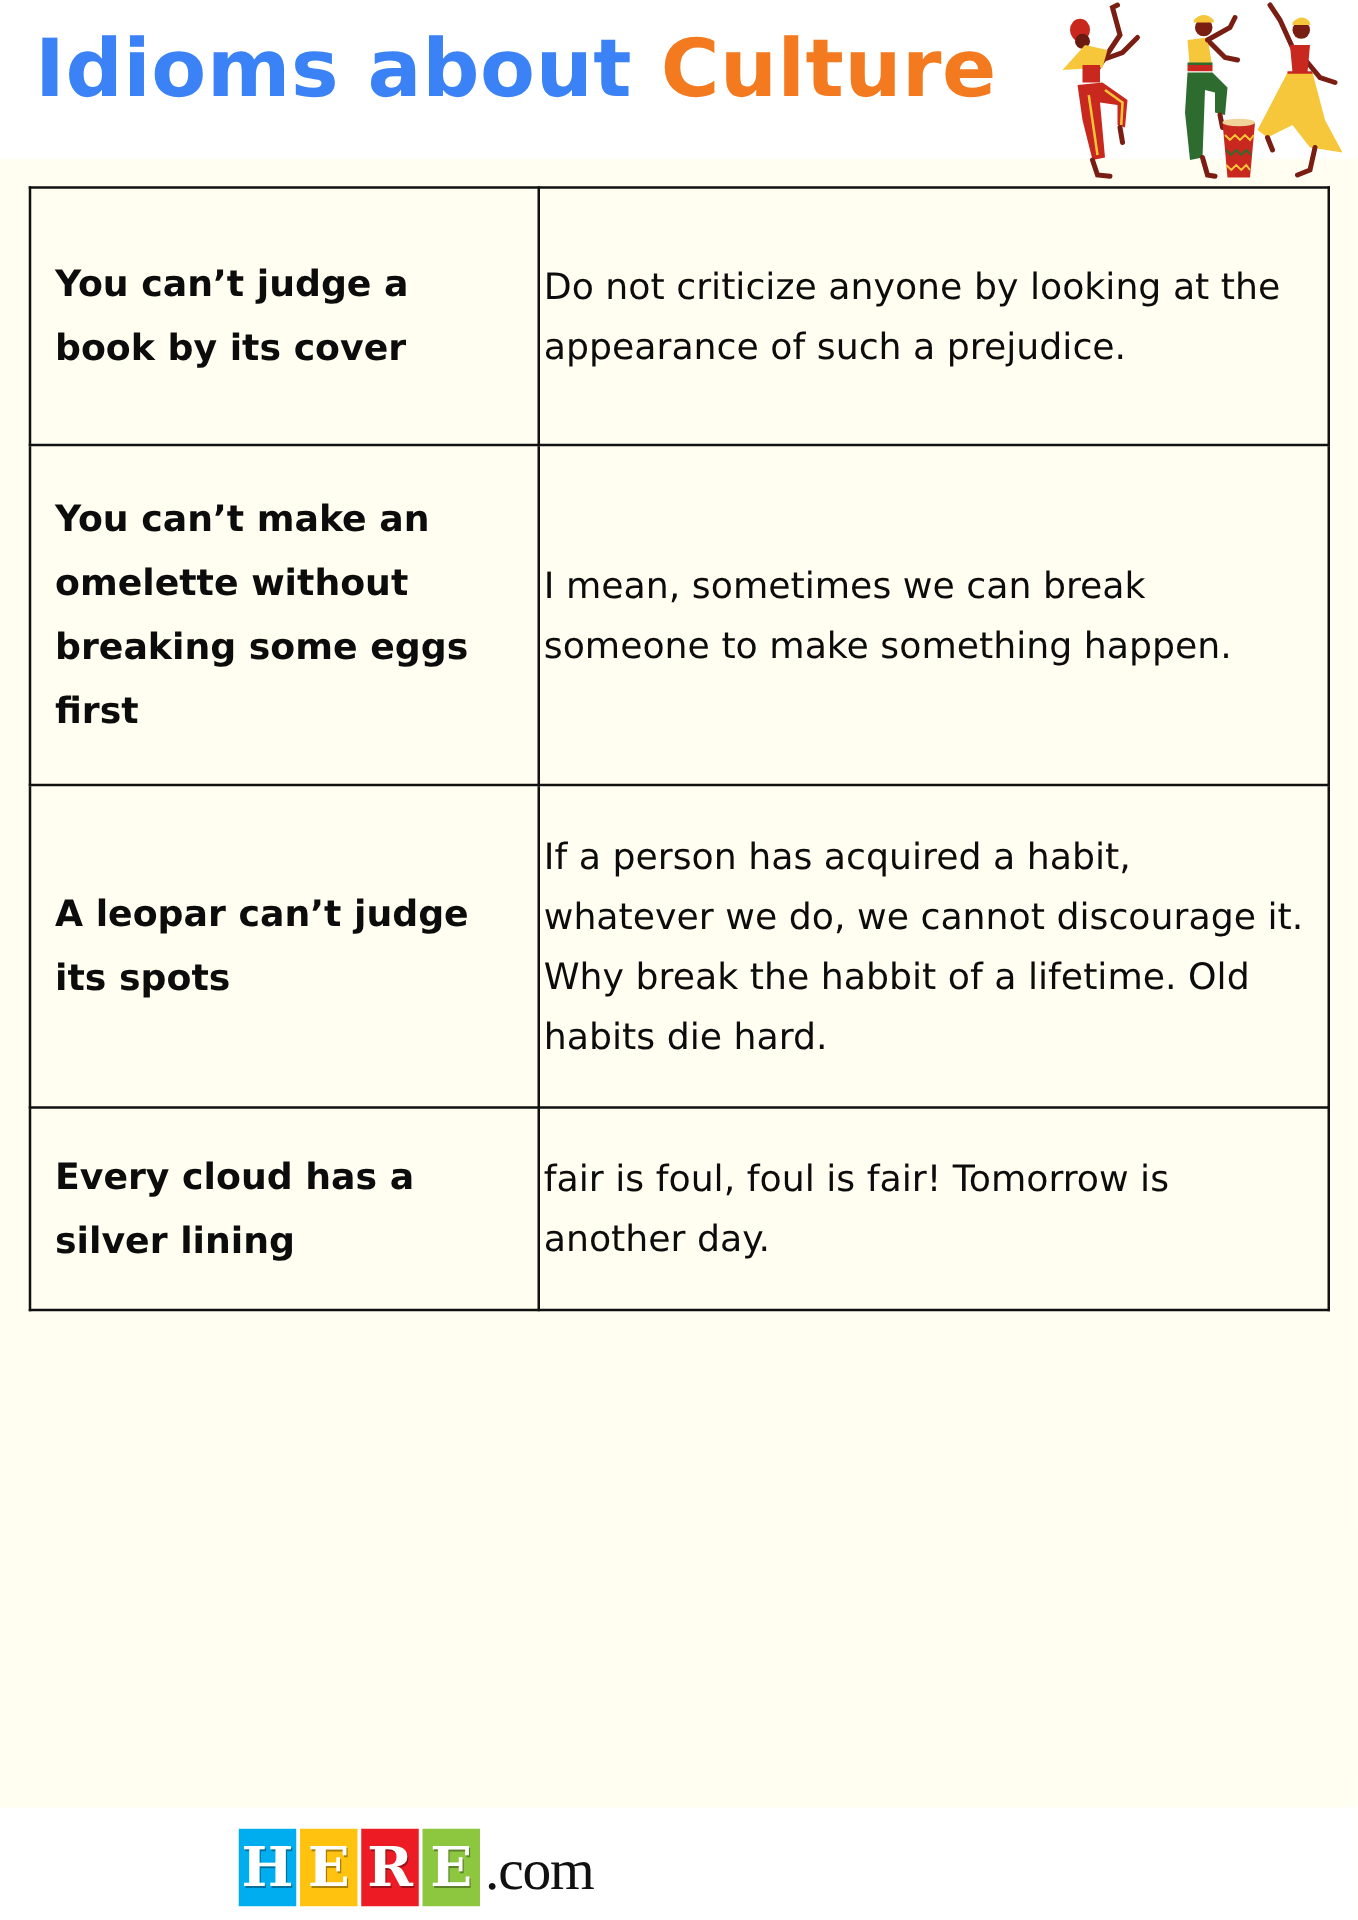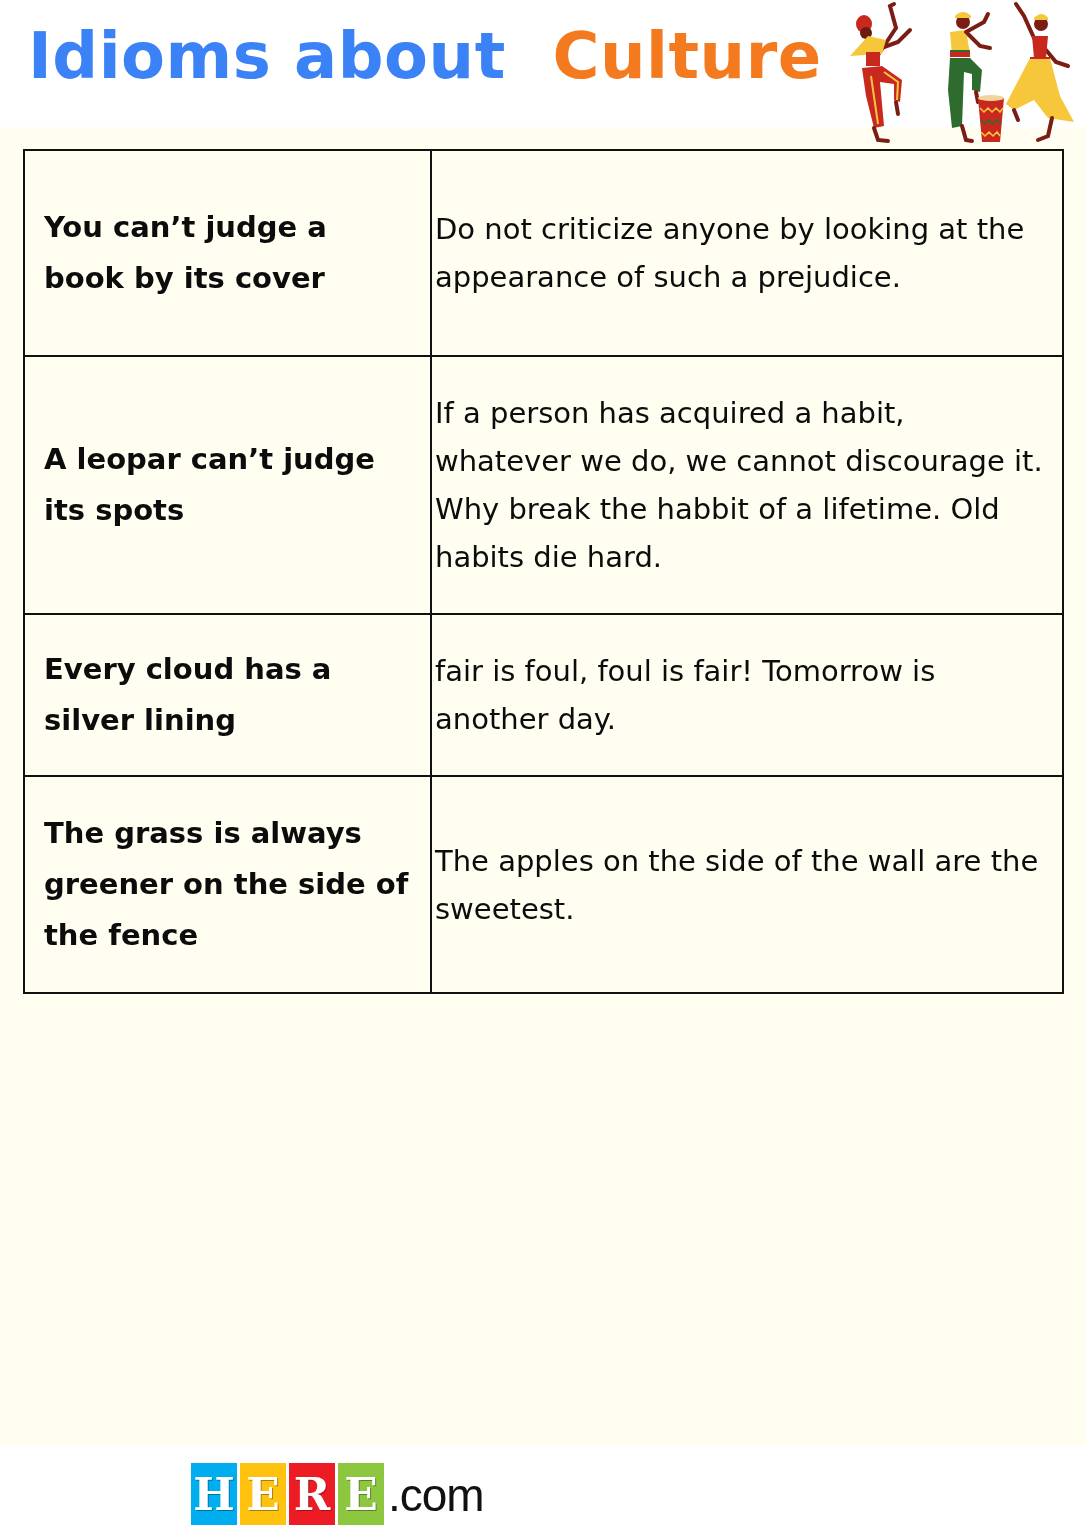--- a/index.html
+++ b/index.html
@@ -26,21 +26,21 @@
       position: absolute;
       left: 28px;
       top: 24px;
       font-family: "DejaVu Sans", sans-serif;
       font-size: 64px;
       font-weight: bold;
       letter-spacing: 0.5px;
       line-height: 1;
       white-space: nowrap;
     }
-    .title .accent { color: #F47A1F; margin-left: 24px; }
+    .title .accent { color: #F47A1F; }
     .title .plain { color: #3b82f6; }
 
     .dancers {
       position: absolute;
       left: 838px;
       top: 0;
       width: 240px;
       height: 146px;
       z-index: 3;
     }
@@ -105,21 +105,21 @@
       align-items: center;
       justify-content: center;
       font-family: "DejaVu Serif", "Liberation Serif", serif;
       font-weight: bold;
       font-size: 44px;
       color: #ffffff;
       text-shadow: 1px 1px 0 rgba(0,0,0,0.35);
     }
     .logo-tile:first-of-type { margin-left: 4px; }
     .logo-dotcom {
-      font-family: Liberation Sans, sans-serif;
+      font-family: Liberation Serif, serif;
       font-size: 46px;
       color: #111111;
       margin-left: 4px;
       margin-top: 2px;
       letter-spacing: -1px;
     }
   </style>
 </head>
 <body>
 
@@ -188,31 +188,31 @@
 </div>
 
 <div class="cream"></div>
 
 <table class="idioms">
   <tbody>
     <tr style="height:206px">
       <td class="idiom">You can’t judge a book by its cover</td>
       <td class="meaning">Do not criticize anyone by looking at the appearance of such a prejudice.</td>
     </tr>
+    <tr style="height:272px">
+      <td class="idiom">You can’t make an omelette without breaking some eggs first</td>
+      <td class="meaning">I mean, sometimes we can break someone to make something happen.</td>
+    </tr>
     <tr style="height:258px">
       <td class="idiom">A leopar can’t judge its spots</td>
       <td class="meaning">If a person has acquired a habit, whatever we do, we cannot discourage it. Why break the habbit of a lifetime. Old habits die hard.</td>
     </tr>
     <tr style="height:162px">
       <td class="idiom">Every cloud has a silver lining</td>
       <td class="meaning">fair is foul, foul is fair! Tomorrow is another day.</td>
-    </tr>
-    <tr style="height:217px">
-      <td class="idiom">The grass is always greener on the side of the fence</td>
-      <td class="meaning">The apples on the side of the wall are the sweetest.</td>
     </tr>
   </tbody>
 </table>
 
 <div class="footer-logo">
   <span class="logo-tile" style="background:#00AEEF">H</span>
   <span class="logo-tile" style="background:#FFC20E">E</span>
   <span class="logo-tile" style="background:#ED1C24">R</span>
   <span class="logo-tile" style="background:#8DC63F">E</span>
   <span class="logo-dotcom">.com</span>

